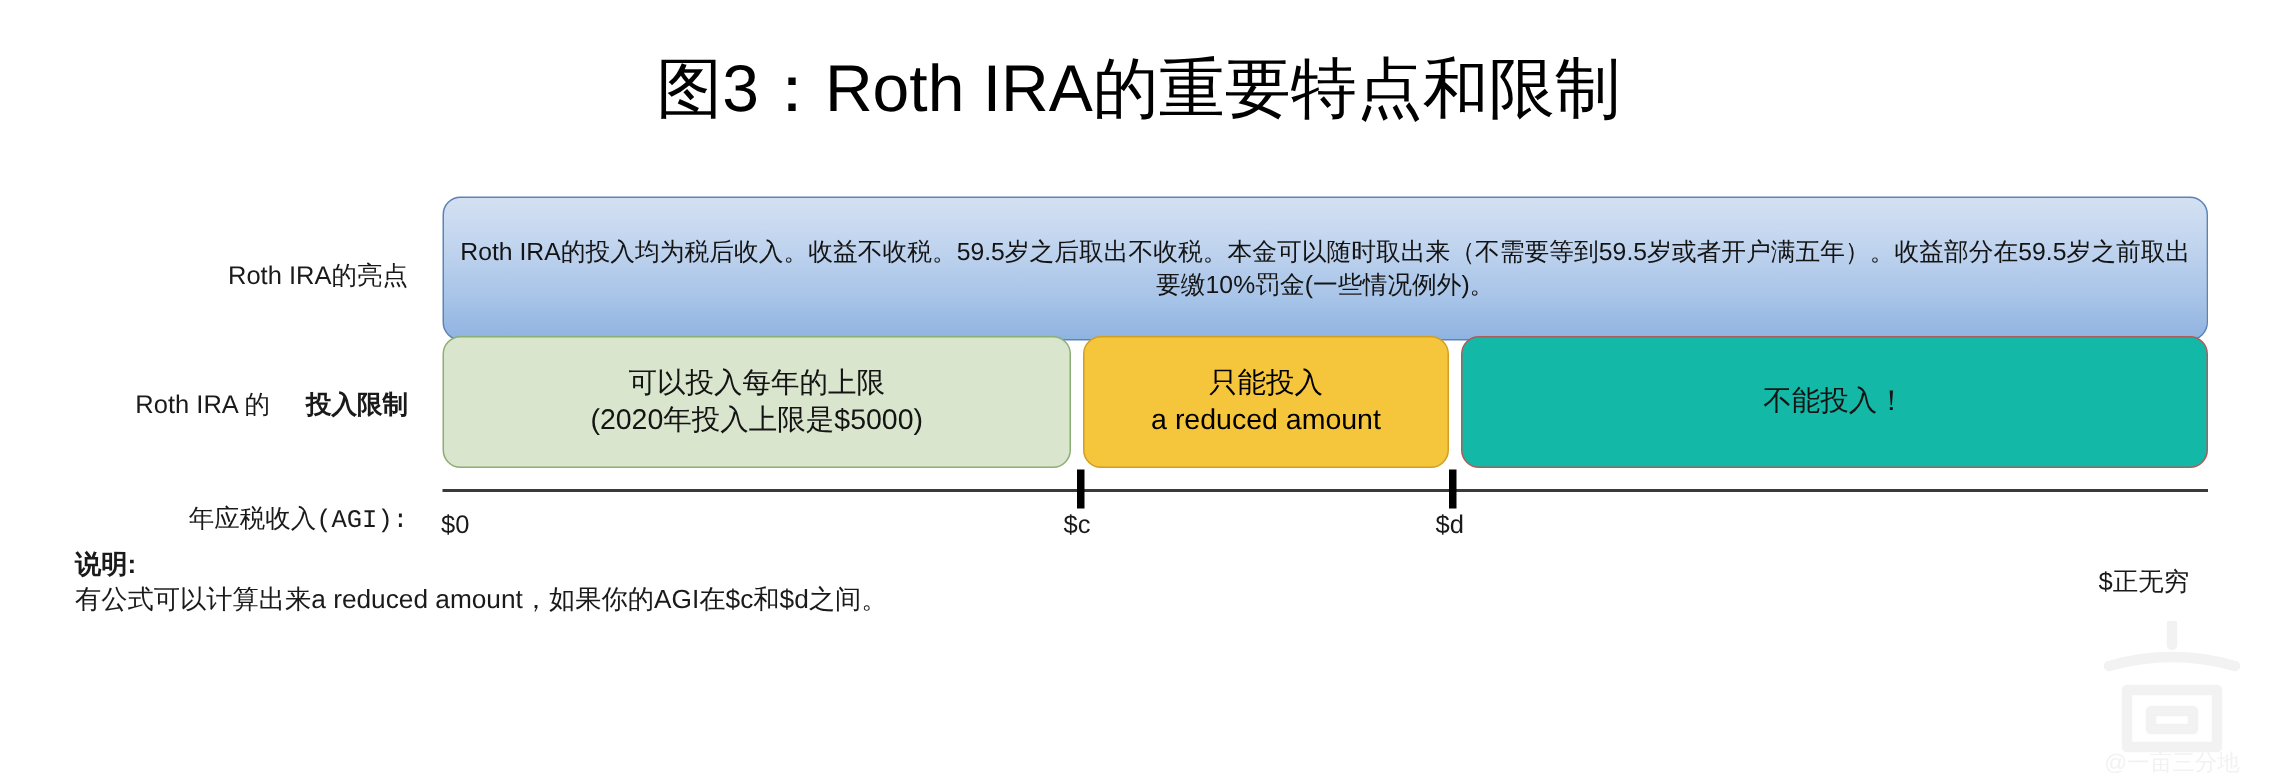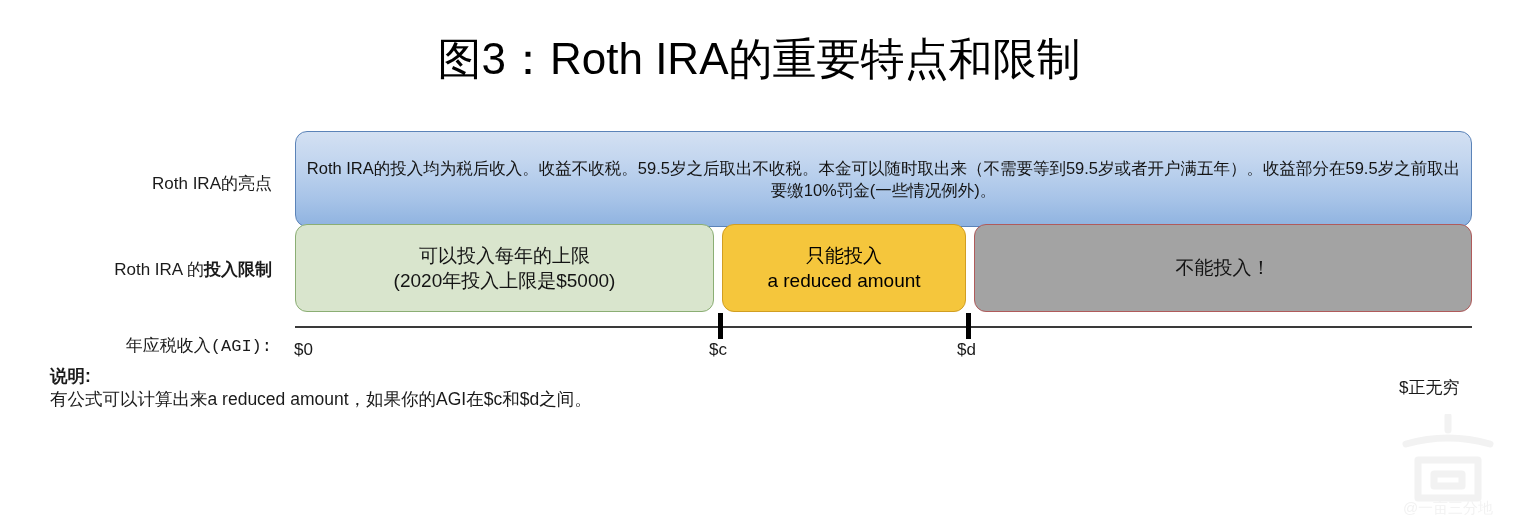--- a/index.html
+++ b/index.html
@@ -43,20 +43,21 @@
     width: 272px;
     top: 172px;
   }
   .row-label.limit-label {
     left: 0;
     width: 272px;
     top: 258px;
   }
   .row-label .bold {
     font-weight: bold;
+    margin-left: 24px;
   }
 
   .axis-label {
     position: absolute;
     left: 0;
     width: 272px;
     top: 334px;
     text-align: right;
     font-size: 17px;
     white-space: nowrap;
@@ -207,21 +208,21 @@
   </div>
 </div>
 
 <div class="box box-orange" style="background: rgb(245, 198, 60); border-color: rgb(209, 158, 34);">
   <div>
     <div>只能投入</div>
     <div>a reduced amount</div>
   </div>
 </div>
 
-<div class="box box-pink" style="background: #a3a3a3; border-color: rgb(176, 91, 91);">
+<div class="box box-pink" style="background: #14b8a6; border-color: rgb(176, 91, 91);">
   <div>
     <div>不能投入！</div>
   </div>
 </div>
 
 <div class="axis-label">年应税收入(AGI):</div>
 <div class="axis-line"></div>
 <div class="tick tick-c"></div>
 <div class="tick tick-d"></div>
 

